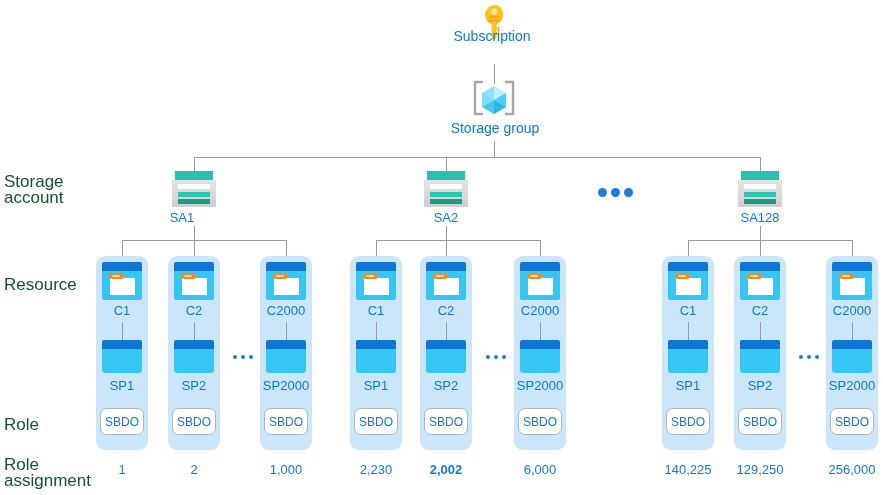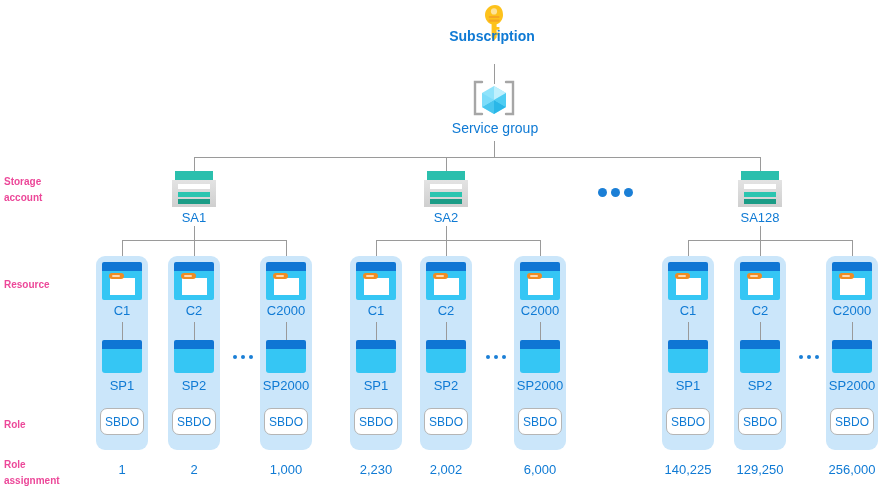--- a/index.html
+++ b/index.html
@@ -16,26 +16,25 @@
     color: #0078d4;
   }
   .stage {
     position: absolute;
     left: 0; top: 0;
     width: 883px; height: 495px;
   }
   .row-label {
     position: absolute;
     left: 4px;
-    color: #ec4899;
-    font-size: 10px;
+    color: #14532d;
+    font-size: 17px;
     line-height: 16px;
     width: 90px;
     white-space: pre-line;
-    font-weight: bold;
   }
   
   .hline { position: absolute; height: 1px; background: #9a9a9a; }
   .vline { position: absolute; width: 1px; background: #9a9a9a; }
 
   
   .key-icon { position: absolute; width: 40px; height: 40px; }
 
   
   .rg-icon { position: absolute; width: 52px; height: 44px; }
@@ -144,37 +143,37 @@
 <div class="stage">
 
   <div class="key-icon" style="left:475px; top:3px;">
     <svg viewBox="0 0 40 40" width="40" height="40">
       <path d="M20 2 C14.5 2 10 6.5 10 12 C10 16.3 12.8 20 16.6 21.3 L16.6 34.5 L19 37.5 L21.6 34.5 L21.6 32.2 L24.4 32.2 L24.4 29.4 L21.6 29.4 L21.6 26.8 L24.4 26.8 L24.4 24 L21.6 24 L21.6 21.3 C25.3 20 28 16.3 28 12 C28 6.5 25.5 2 20 2 Z" fill="#fdc21c"></path>
       <circle cx="19" cy="8.4" r="3.1" fill="#fde39a"></circle>
       <rect x="13.6" y="13" width="11" height="2.1" rx="1" fill="#f5a623"></rect>
       <rect x="13.6" y="16.6" width="11" height="2.1" rx="1" fill="#f5a623"></rect>
     </svg>
   </div>
-  <div class="cap-title" style="left:417px; top:28px; width:150px;font-weight:bold;">Subscription</div>
+  <div class="cap-title" style="left:417px; top:28px; width:150px;">Subscription</div>
 
   <div class="vline" style="left:494px; top:64px; height:20px;"></div>
 
   <div class="rg-icon" style="left:468px; top:76px;">
     <svg viewBox="0 0 52 44" width="52" height="44">
       <path d="M14 6 L7 6 L7 38 L14 38" fill="none" stroke="#a6a6a6" stroke-width="2.4" stroke-linecap="round"></path>
       <path d="M38 6 L45 6 L45 38 L38 38" fill="none" stroke="#a6a6a6" stroke-width="2.4" stroke-linecap="round"></path>
       <polygon points="26,10 38,17 38,31 26,38 14,31 14,17" fill="#8fe3fb"></polygon>
       <polygon points="26,10 38,17 26,24" fill="#bff0fd"></polygon>
       <polygon points="26,24 38,17 38,31" fill="#4ecdf3"></polygon>
       <polygon points="26,24 38,31 26,38" fill="#2ab7e8"></polygon>
       <polygon points="26,24 14,31 26,38" fill="#49c6ef"></polygon>
       <polygon points="26,24 14,17 14,31" fill="#7cdcfa"></polygon>
     </svg>
   </div>
-  <div class="cap-title" style="left:420px; top:120px; width:150px;">Service group</div>
+  <div class="cap-title" style="left:420px; top:120px; width:150px;">Storage group</div>
 
   <div class="vline" style="left:494px; top:141px; height:17px;"></div>
   <div class="hline" style="left:194px; top:157px; width:566px;"></div>
   <div class="vline" style="left:194px; top:157px; height:14px;"></div>
   <div class="vline" style="left:446px; top:157px; height:14px;"></div>
   <div class="vline" style="left:760px; top:157px; height:14px;"></div>
 
   <div class="row-label" style="top:174px;">Storage
 account</div>
   <div class="row-label" style="top:277px;">Resource</div>
@@ -182,21 +181,21 @@
   <div class="row-label" style="top:457px;">Role
 assignment</div>
 
   <div class="sa-icon" style="left:172px; top:171px;">
     <div class="sa-cap"></div>
       <div class="sa-body"></div>
     <div class="sa-stripe s1"></div>
       <div class="sa-stripe s2"></div>
       <div class="sa-stripe s3"></div>
   </div>
-  <div class="cap" style="left:144px; top:210px; width:100px;">SA1</div>
+  <div class="cap" style="left:132px; top:210px; width:100px;">SA1</div>
 
   <div class="sa-icon" style="left:424px; top:171px;">
     <div class="sa-cap"></div>
       <div class="sa-body"></div>
     <div class="sa-stripe s1"></div>
       <div class="sa-stripe s2"></div>
       <div class="sa-stripe s3"></div>
   </div>
   <div class="cap" style="left:396px; top:210px; width:100px;">SA2</div>
 
@@ -309,21 +308,21 @@
       <div class="cont-tag"></div>
   </div>
   <div class="cap" style="left:406px; top:303px; width:80px;">C2</div>
   <div class="vline" style="left:446px; top:322px; height:18px;"></div>
   <div class="sp-icon" style="left:426px; top:340px;">
     <div class="sp-head"></div>
       <div class="sp-body"></div>
   </div>
   <div class="cap" style="left:406px; top:378px; width:80px;">SP2</div>
   <div class="role-box" style="left:424px; top:408px;">SBDO</div>
-  <div class="cap" style="left:406px; top:462px; width:80px;">2,002</div>
+  <div class="cap" style="left:406px; top:462px; width:80px;font-weight:bold;">2,002</div>
 
   <div class="dots" style="left:486px; top:355px;">
     <i></i>
       <i></i>
       <i></i>
   </div>
 
   <div class="col-panel" style="left:514px; top:256px; height:194px;"></div>
   <div class="cont-icon" style="left:520px; top:262px;">
     <div class="cont-head"></div>

